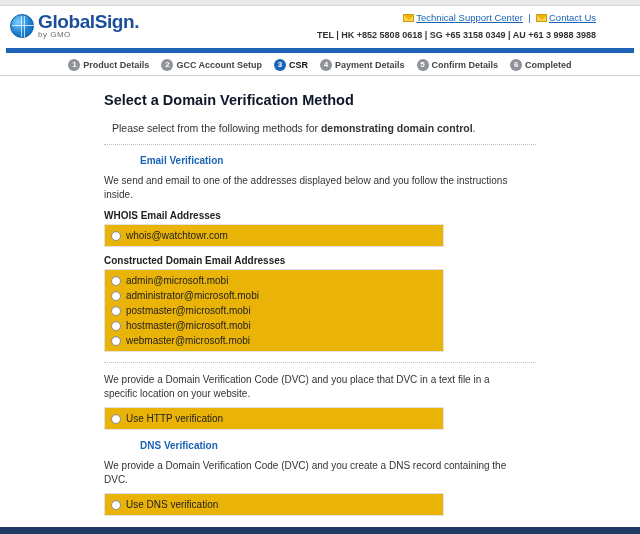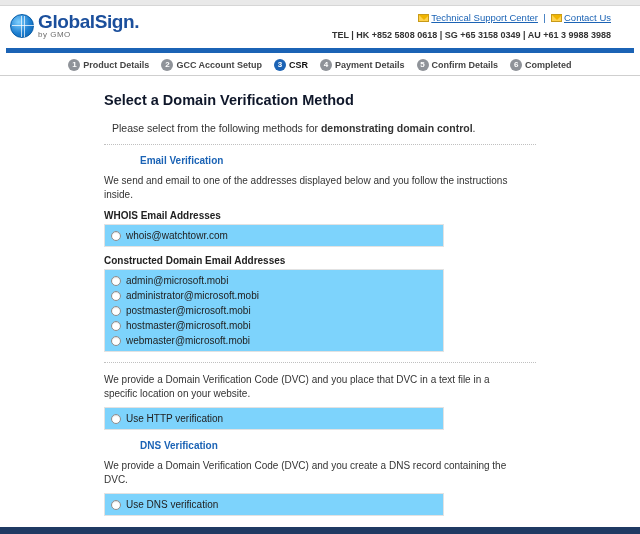--- a/index.html
+++ b/index.html
@@ -73,21 +73,21 @@
   }
   .logo-text .dot { color: #1b4f9c; }
   .logo-sub {
     font-size: 8px;
     color: #6d6d6d;
     letter-spacing: .5px;
     margin-top: -2px;
   }
   .header-right {
     position: absolute;
-    right: 29px;
+    right: 44px;
     top: 5px;
     text-align: right;
     line-height: 14px;
   }
   .hdr-links {
     font-size: 9.5px;
     color: #1b63b5;
     white-space: nowrap;
   }
   .hdr-links a {
@@ -198,21 +198,21 @@
   }
   .sub-label {
     font-size: 10px;
     font-weight: bold;
     color: #222;
     margin: 8px 0 3px 104px;
   }
   .opt-box {
     margin: 0 0 0 104px;
     width: 340px;
-    background: #7dd3fc;
+    background: #eab308;
     border: 1px solid #e2e2e2;
     padding: 3px 6px;
   }
   .opt-row {
     display: flex;
     align-items: center;
     padding: 2px 0;
     font-size: 10px;
     color: #222;
   }

